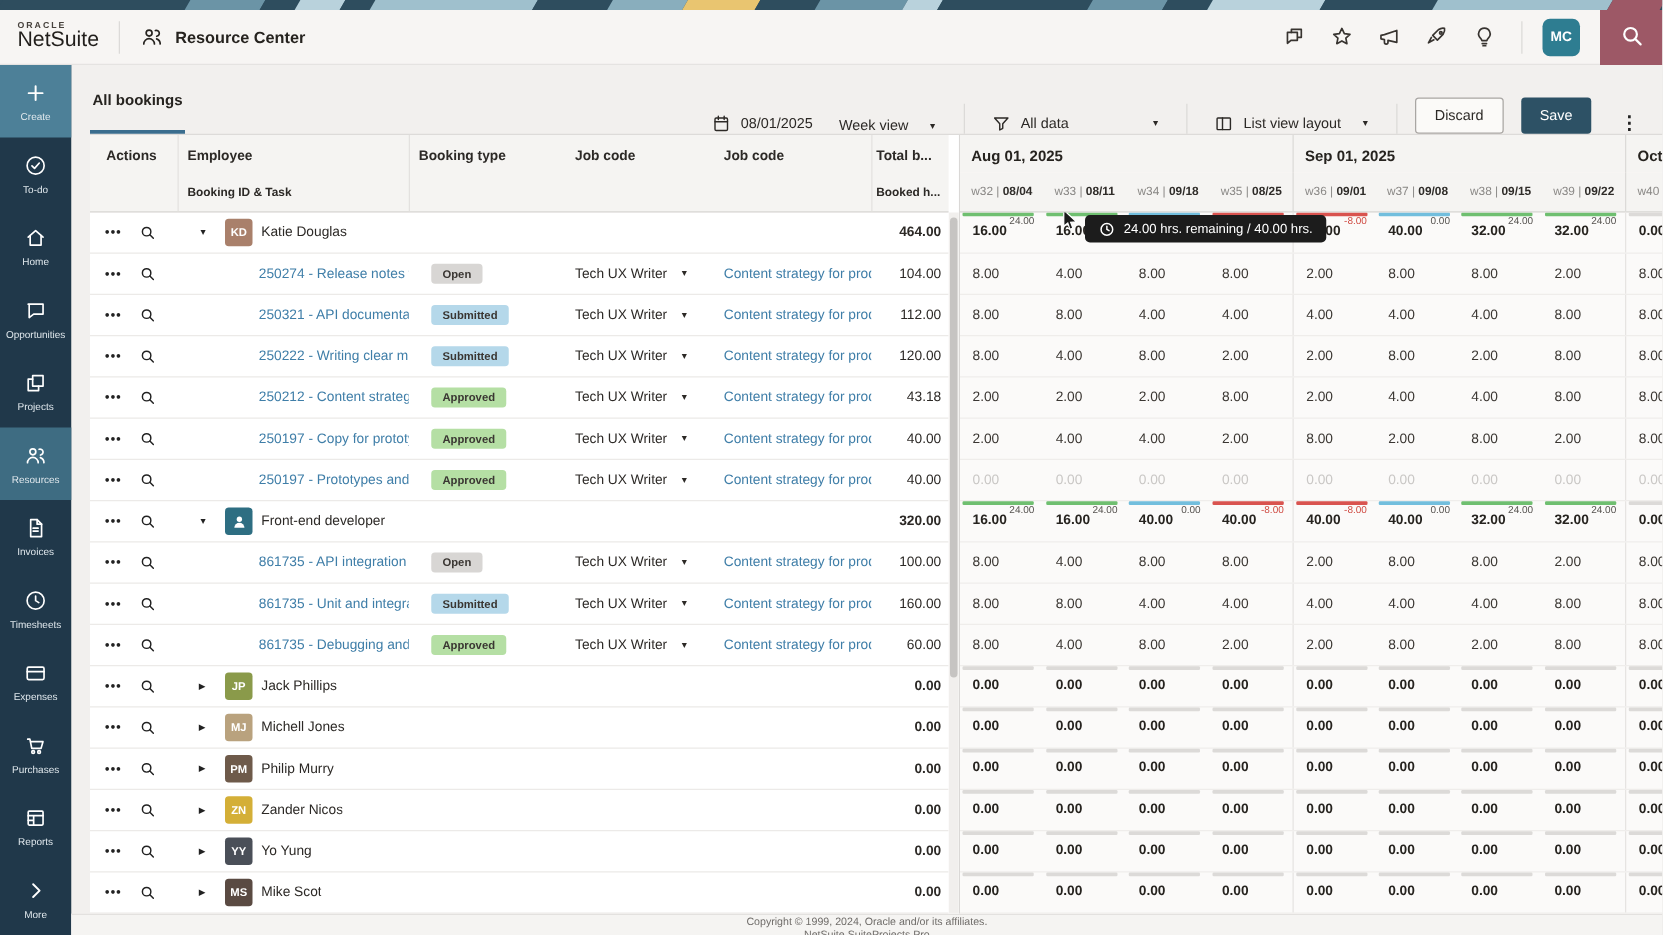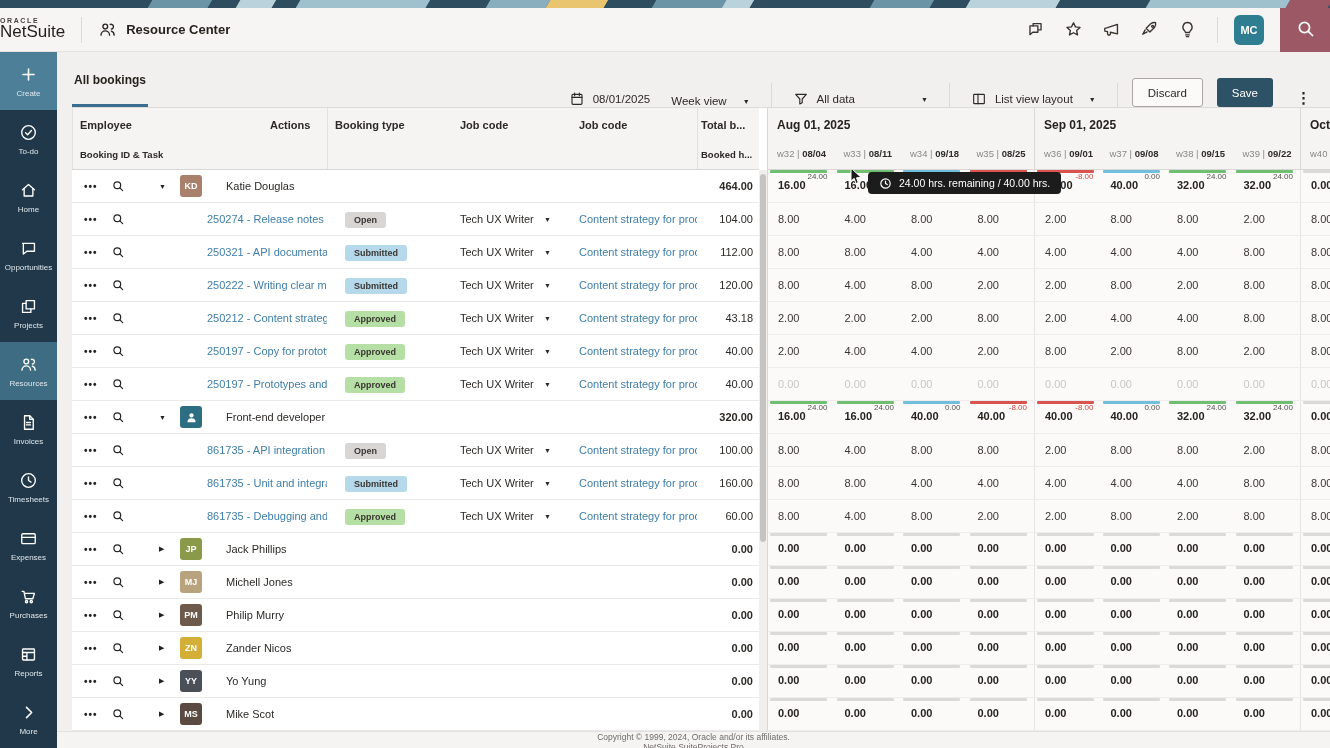--- a/index.html
+++ b/index.html
@@ -7,21 +7,21 @@
   .screen { width:1330px; height:748px; position:relative; overflow:hidden;
     background:#f2f0ee; font-family:"Liberation Sans",sans-serif; color:#333;
     display:flex; flex-direction:column; }
 
   
   .top-strip { height:8px; display:flex; overflow:hidden; background:#2e4d5e; flex-shrink:0; }
   .top-strip .seg { height:100%; flex-shrink:0; transform:skewX(-30deg); }
 
   
   .app-header { height:44px; background:#f7f5f3; display:flex; align-items:center;
-    border-bottom:1px solid #e5e3e1; flex-shrink:0; }
+    border-bottom:1px solid #e5e3e1; padding-left:14px; flex-shrink:0; }
   .logo { cursor:pointer; }
   .logo-top { font-size:7px; letter-spacing:1.6px; font-weight:bold; color:#47423d; }
   .logo-main { font-size:17px; color:#211e1b; margin-top:-2px; }
   .vdiv { width:1px; height:26px; background:#dcdad8; margin:0 16px; }
   .app-title-wrap { display:flex; align-items:center; gap:9px; font-weight:bold; font-size:13px; color:#26231f; }
   .app-title-wrap .icon svg { width:19px; height:19px; display:block; }
   .spacer { flex:1; }
   .header-icons { display:flex; gap:19px; color:#383430; margin-right:4px; align-items:center; }
   .header-icons .icon { cursor:pointer; }
   .header-icons .icon svg { width:19px; height:19px; display:block; }
@@ -76,21 +76,21 @@
   .lrow { height:33px; display:flex; align-items:center; border-bottom:1px solid #eceae8; font-size:11px; }
   .c-actions { width:70px; display:flex; align-items:center; gap:13px; padding-left:12px; }
   .dots { letter-spacing:1px; font-size:10px; font-weight:bold; color:#222; cursor:pointer; }
   .mag { cursor:pointer; color:#222; }
   .mag svg { width:14px; height:14px; display:block; }
   .c-emp { width:185px; display:flex; align-items:center; min-width:0; }
   .caret { width:14px; font-size:7px; color:#222; margin-left:17px; cursor:pointer; flex-shrink:0; }
   .av { width:22px; height:22px; border-radius:3px; margin-left:7px; flex-shrink:0; color:#fff;
     font-size:9px; display:flex; align-items:center; justify-content:center; font-weight:bold; }
   .av svg { width:15px; height:15px; }
-  .ename { margin-left:24px; white-space:nowrap; overflow:hidden; color:#2c2926; }
+  .ename { margin-left:7px; white-space:nowrap; overflow:hidden; color:#2c2926; }
   .blink { color:var(--c-link); white-space:nowrap; overflow:hidden; cursor:pointer; text-decoration:none; }
   .c-emp .blink { margin-left:65px; }
   .c-type { width:125px; padding-left:18px; }
   .badge { font-size:9px; font-weight:bold; padding:3px 9px; border-radius:3px; color:#3a3632; }
   .badge.open { background:var(--c-badge_open); }
   .badge.submitted { background:var(--c-badge_submitted); }
   .badge.approved { background:var(--c-badge_approved); }
   .c-job { width:115px; display:flex; align-items:center; justify-content:space-between;
     padding:0 16px 0 8px; cursor:pointer; color:#2c2926; }
   .jcaret { font-size:7px; }
@@ -386,26 +386,26 @@
         </div>
         <div class="vdiv2"></div>
         <button class="btn ghost">Discard</button>
         <button class="btn primary">Save</button>
         <div class="kebab">⋮</div>
       </div>
 
       <div class="table-area">
         <div class="left-pane">
           <div class="left-header">
+            <div class="lh-cell w-actions">
+              <span>Actions</span></div>
             <div class="lh-cell w-emp col2">
               <span>Employee</span>
               <span class="lh-sub">Booking ID &amp; Task</span>
               </div>
-            <div class="lh-cell w-actions">
-              <span>Actions</span></div>
             <div class="lh-cell w-type">
               <span>Booking type</span></div>
             <div class="lh-cell w-job">
               <span>Job code</span></div>
             <div class="lh-cell w-job2">
               <span>Job code</span></div>
             <div class="lh-cell w-total col2">
               <span>Total b...</span>
               <span class="lh-sub">Booked h...</span>
               </div>

